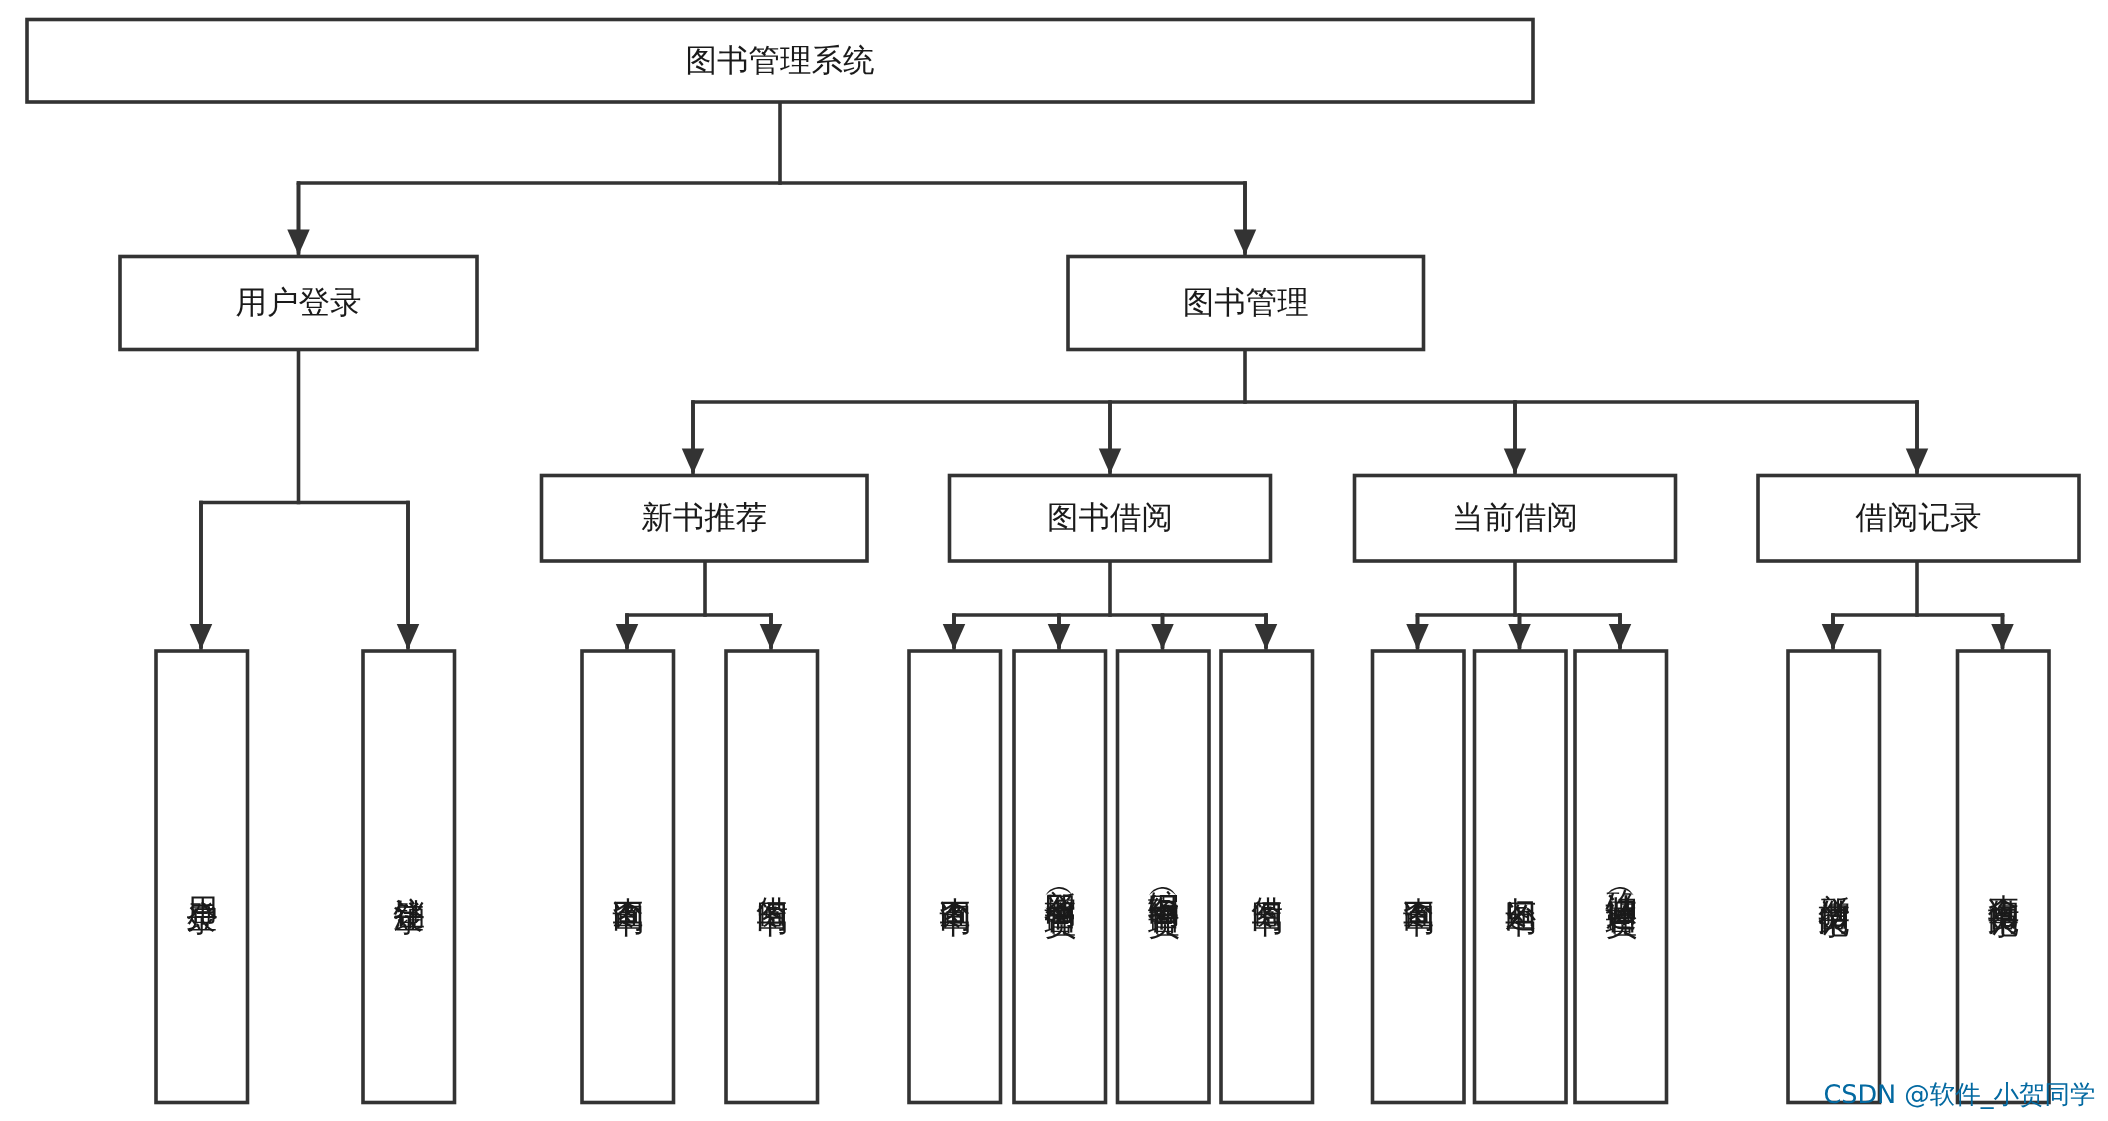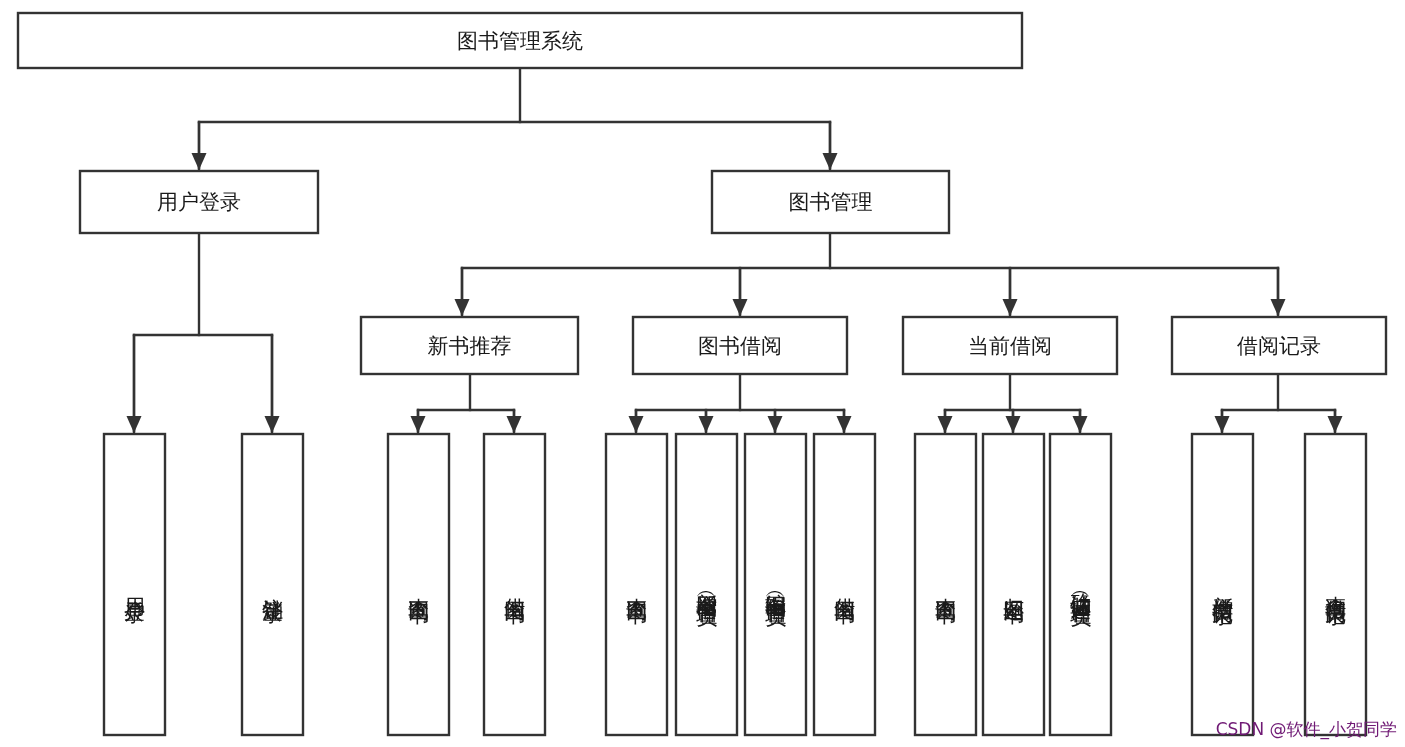--- a/index.html
+++ b/index.html
@@ -64,21 +64,21 @@
     display: flex;
     align-items: center;
     justify-content: center;
     white-space: nowrap;
     pointer-events: none;
   }
   .watermark {
     position: absolute;
     font-family: "DejaVu Sans", "Liberation Sans", sans-serif;
     font-size: 17px;
-    color: #701a75;
+    color: #0369a1;
     white-space: nowrap;
     right: 8px;
     bottom: 6px;
   }
 </style>
 </head>
 <body>
 
 <div id="diagram-root">
 

